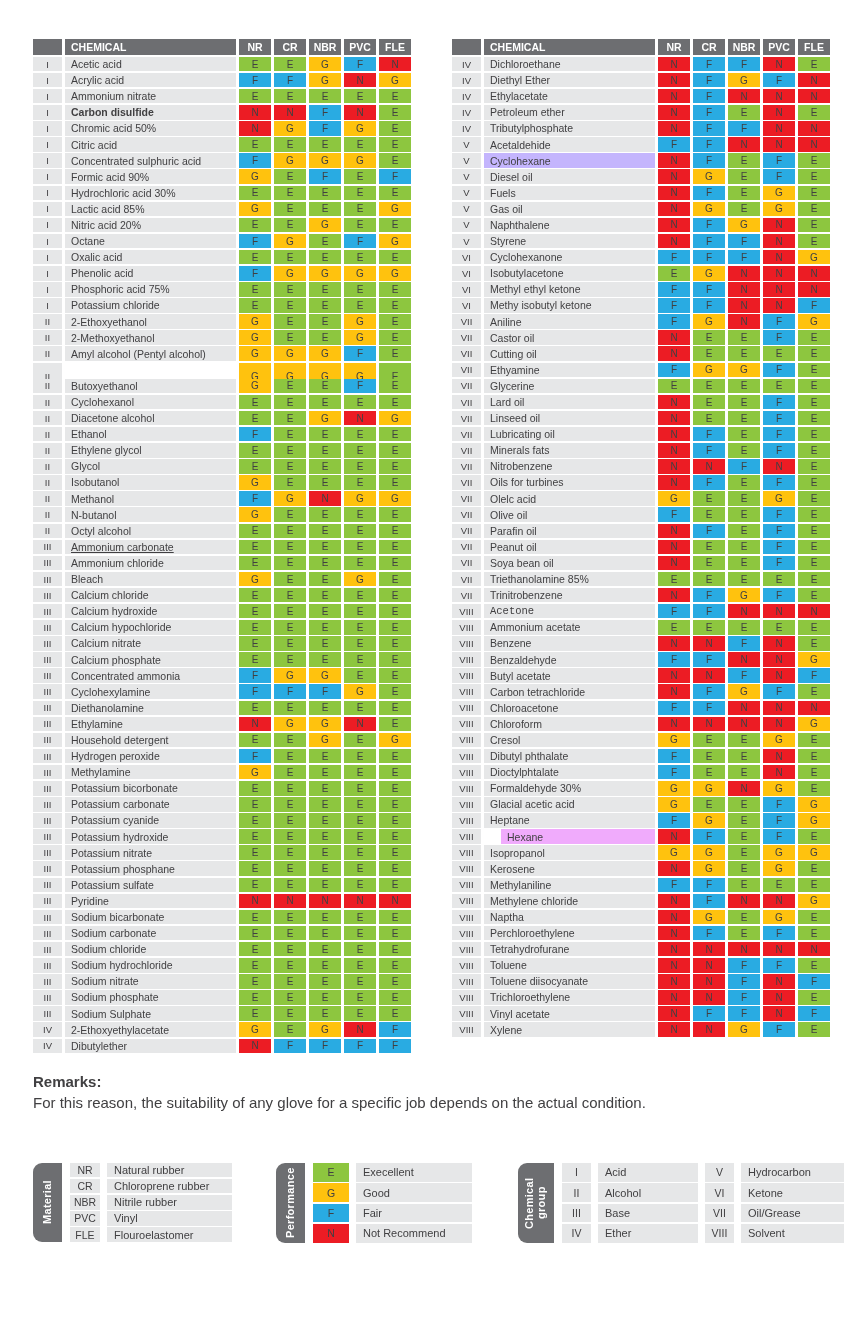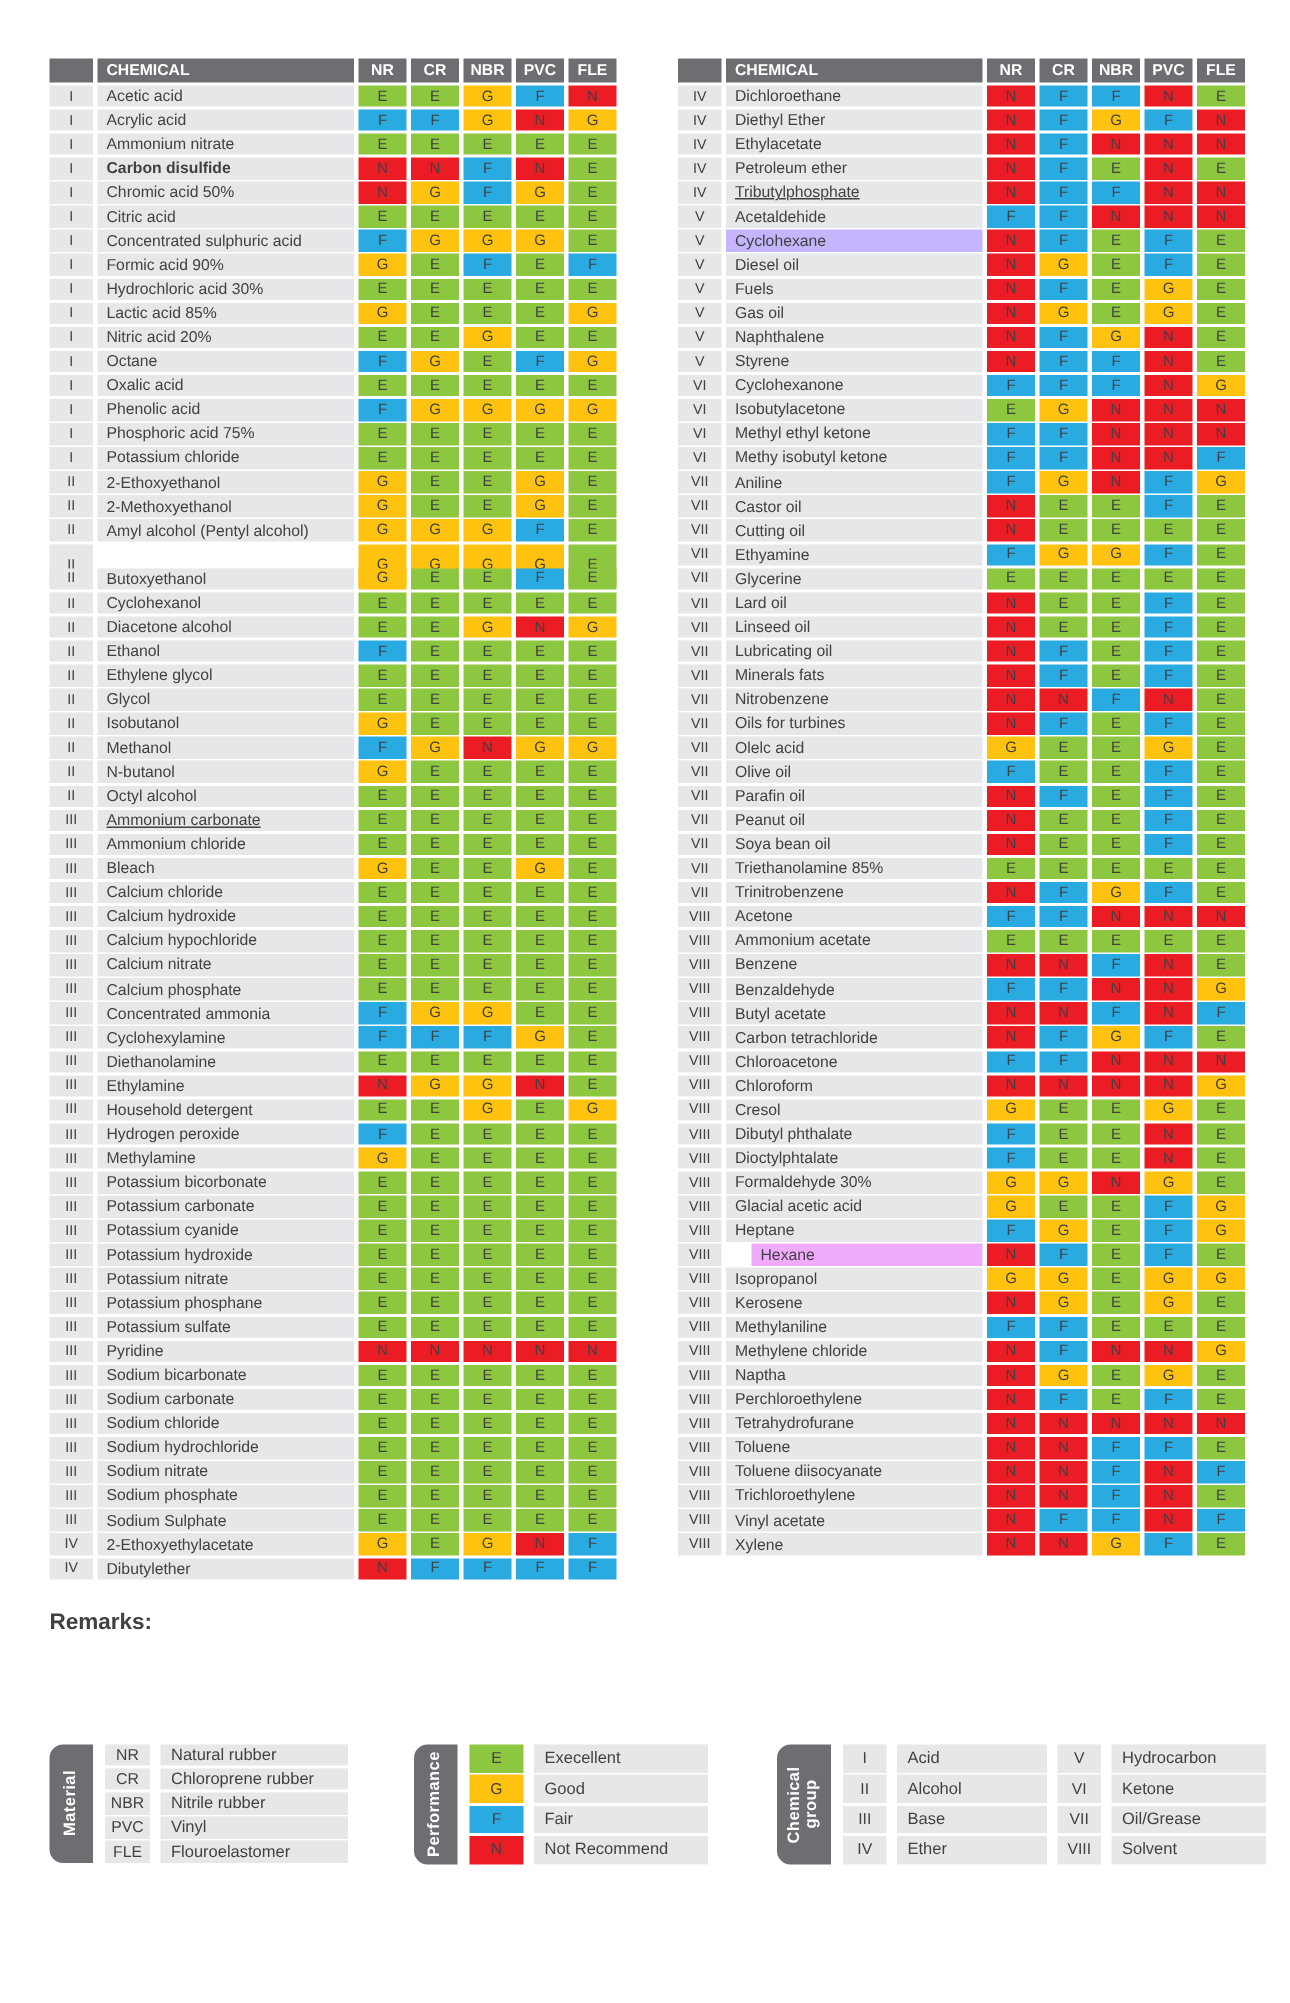--- a/index.html
+++ b/index.html
@@ -658,21 +658,21 @@
       <div class="c-group" style="background: rgb(230, 231, 232);">IV</div>
       <div class="c-name" style="background: rgb(230, 231, 232);">Petroleum ether</div>
       <div class="c-rate" style="background: rgb(236, 28, 36);">N</div>
       <div class="c-rate" style="background: rgb(41, 171, 226);">F</div>
       <div class="c-rate" style="background: rgb(141, 198, 63);">E</div>
       <div class="c-rate" style="background: rgb(236, 28, 36);">N</div>
       <div class="c-rate" style="background: rgb(141, 198, 63);">E</div>
     </div>
     <div class="t-row">
       <div class="c-group" style="background: rgb(230, 231, 232);">IV</div>
-      <div class="c-name" style="background: rgb(230, 231, 232); text-decoration: underline;">Tributylphosphate</div>
+      <div class="c-name" style="background: rgb(230, 231, 232);">Tributylphosphate</div>
       <div class="c-rate" style="background: rgb(236, 28, 36);">N</div>
       <div class="c-rate" style="background: rgb(41, 171, 226);">F</div>
       <div class="c-rate" style="background: rgb(41, 171, 226);">F</div>
       <div class="c-rate" style="background: rgb(236, 28, 36);">N</div>
       <div class="c-rate" style="background: rgb(236, 28, 36);">N</div>
     </div>
     <div class="t-row">
       <div class="c-group" style="background: rgb(230, 231, 232);">V</div>
       <div class="c-name" style="background: rgb(230, 231, 232);">Acetaldehide</div>
       <div class="c-rate" style="background: rgb(41, 171, 226);">F</div>
@@ -928,21 +928,21 @@
       <div class="c-group" style="background: rgb(230, 231, 232);">VII</div>
       <div class="c-name" style="background: rgb(230, 231, 232);">Trinitrobenzene</div>
       <div class="c-rate" style="background: rgb(236, 28, 36);">N</div>
       <div class="c-rate" style="background: rgb(41, 171, 226);">F</div>
       <div class="c-rate" style="background: rgb(255, 194, 14);">G</div>
       <div class="c-rate" style="background: rgb(41, 171, 226);">F</div>
       <div class="c-rate" style="background: rgb(141, 198, 63);">E</div>
     </div>
     <div class="t-row">
       <div class="c-group" style="background: rgb(230, 231, 232);">VIII</div>
-      <div class="c-name" style="background: rgb(230, 231, 232);">Acetone</div>
+      <div class="c-name" style="background: rgb(230, 231, 232); font-family: Liberation Mono, monospace;">Acetone</div>
       <div class="c-rate" style="background: rgb(41, 171, 226);">F</div>
       <div class="c-rate" style="background: rgb(41, 171, 226);">F</div>
       <div class="c-rate" style="background: rgb(236, 28, 36);">N</div>
       <div class="c-rate" style="background: rgb(236, 28, 36);">N</div>
       <div class="c-rate" style="background: rgb(236, 28, 36);">N</div>
     </div>
     <div class="t-row">
       <div class="c-group" style="background: rgb(230, 231, 232);">VIII</div>
       <div class="c-name" style="background: rgb(230, 231, 232);">Ammonium acetate</div>
       <div class="c-rate" style="background: rgb(141, 198, 63);">E</div>
@@ -1173,20 +1173,21 @@
       <div class="c-rate" style="background: rgb(236, 28, 36);">N</div>
       <div class="c-rate" style="background: rgb(236, 28, 36);">N</div>
       <div class="c-rate" style="background: rgb(255, 194, 14);">G</div>
       <div class="c-rate" style="background: rgb(41, 171, 226);">F</div>
       <div class="c-rate" style="background: rgb(141, 198, 63);">E</div>
     </div>
   </div>
 
 <div id="remarks">
   <div class="r-title">Remarks:</div>
+  <div>For this reason, the suitability of any glove for a specific job depends on the actual condition.</div>
 </div>
 
 <div id="legend-material" class="legend">
   <div class="l-tab">Material</div>
   <div class="l-body">
       <div class="l-row">
         <div class="l-code">NR</div>
         <div class="l-desc">Natural rubber</div>
       </div>
       <div class="l-row">

